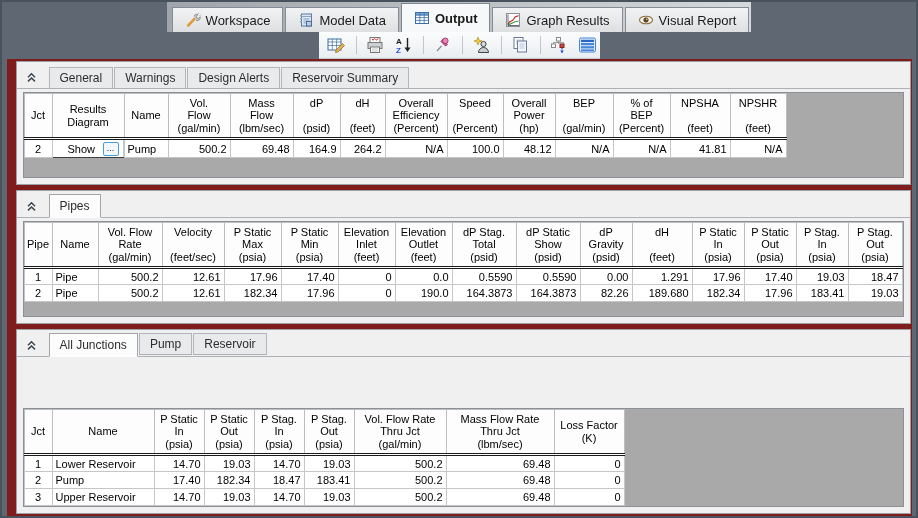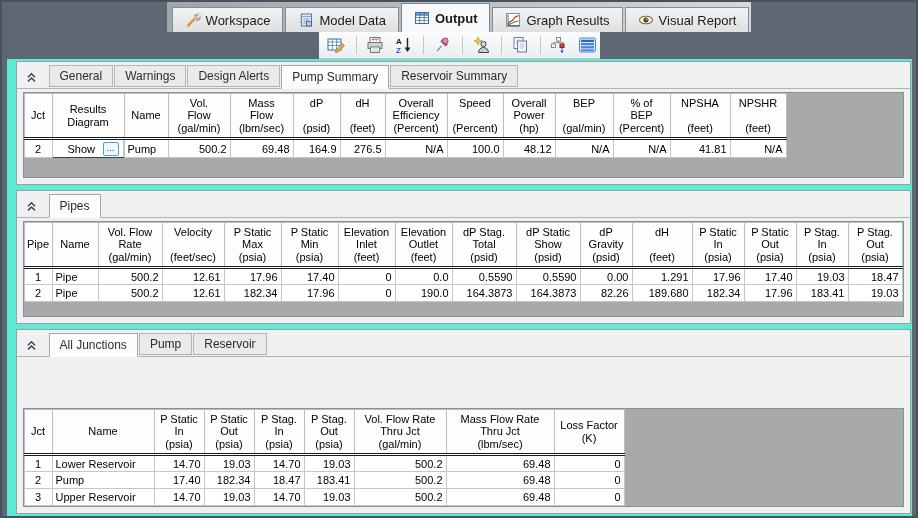--- a/index.html
+++ b/index.html
@@ -48,21 +48,21 @@
   .tbtn {
     width:24px; height:22px;
     display:flex; align-items:center; justify-content:center;
     border:1px solid transparent; border-radius:2px;
   }
   .tsep { width:1px; height:18px; background:#c2c6ca; margin:0 3px; }
 
   
   .panels {
     flex:1 1 auto;
-    background:#5eead4;
+    background:#7f1d1d;
     display:flex; flex-direction:column;
     padding:2px 0 0 8px;
   }
   .panel {
     background:#f0f0f0;
     border:1px solid #9aa0a6;
     display:flex; flex-direction:column;
     margin:0 1px 5px 1px;
   }
   .panel1 { flex:0 0 124px; }
@@ -299,21 +299,20 @@
       <div class="tabstrip">
         <div class="collapse-btn">
           <svg width="11" height="11" viewBox="0 0 11 11">
             <path d="M2 5.2 L5.5 1.8 L9 5.2 M2 9.4 L5.5 6 L9 9.4" stroke="#3c4650" stroke-width="1.5" fill="none"></path>
           </svg>
         </div>
         <div style="display:flex;">
             <div class="subtab">General</div>
             <div class="subtab">Warnings</div>
             <div class="subtab">Design Alerts</div>
-            <div class="subtab active">Pump Summary</div>
             <div class="subtab">Reservoir Summary</div>
           </div>
       </div>
       <div class="content">
         <div>
             <table>
               <colgroup>
                 <col style="width: 28px;">
                 <col style="width: 72px;">
                 <col style="width: 44px;">
@@ -374,21 +373,21 @@
                 <tr>
                   <td class="al-c">2</td>
                   <td class="al-s">
                     <span>Show</span>
                     <button class="dots">...</button>
                   </td>
                   <td class="al-l">Pump</td>
                   <td class="al-r">500.2</td>
                   <td class="al-r">69.48</td>
                   <td class="al-r">164.9</td>
-                  <td class="al-r">276.5</td>
+                  <td class="al-r">264.2</td>
                   <td class="al-r">N/A</td>
                   <td class="al-r">100.0</td>
                   <td class="al-r">48.12</td>
                   <td class="al-r">N/A</td>
                   <td class="al-r">N/A</td>
                   <td class="al-r">41.81</td>
                   <td class="al-r">N/A</td>
                 </tr>
               </tbody>
             </table>

